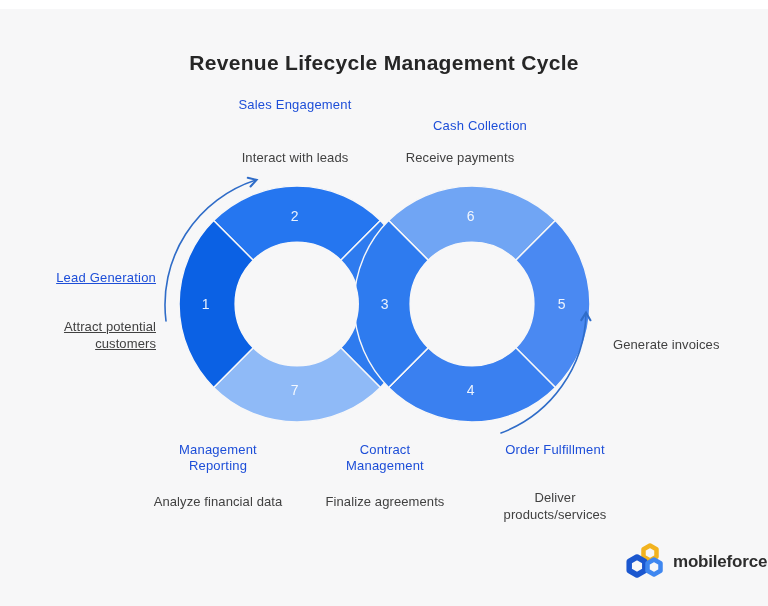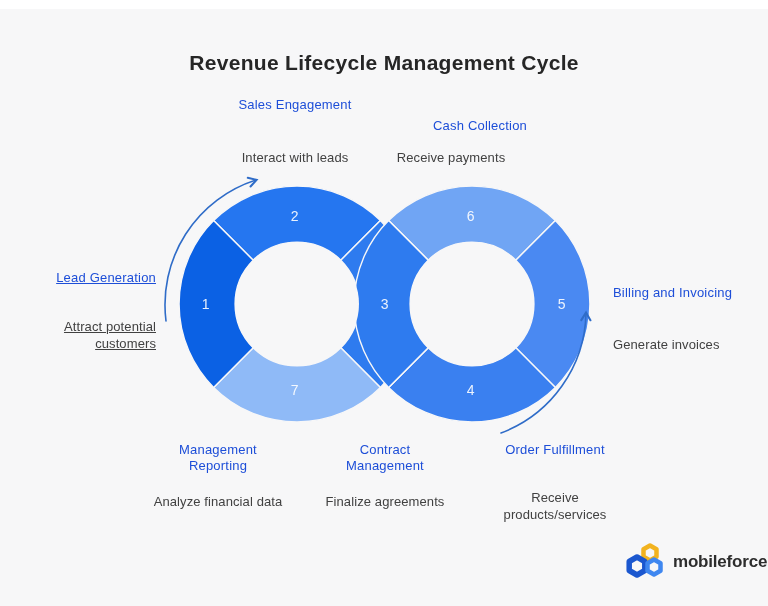--- a/index.html
+++ b/index.html
@@ -75,36 +75,35 @@
   <div class="num" style="left:385px;top:295px">3</div>
   <div class="num" style="left:471px;top:381px">4</div>
   <div class="num" style="left:562px;top:295px">5</div>
   <div class="num" style="left:471px;top:207px">6</div>
   <div class="num" style="left:295px;top:381px">7</div>
 
   <div class="stage-title ta-c" style="left:235px;top:88px;width:120px">Sales Engagement</div>
   <div class="stage-desc ta-c" style="left:195px;top:140px;width:200px">Interact with leads</div>
 
   <div class="stage-title ta-c" style="left:380px;top:109px;width:200px">Cash Collection</div>
-  <div class="stage-desc ta-c" style="left:351px;top:140px;width:200px">Receive payments</div>
+  <div class="stage-desc ta-c" style="left:360px;top:140px;width:200px">Receive payments</div>
 
   <div class="stage-title ta-r" style="left:40px;top:261px;width:116px">Lead Generation</div>
   <div class="stage-desc ta-r" style="left:36px;top:309px;width:120px">Attract potential customers</div>
 
-  <div class="stage-title ta-l" style="left:613px;top:276px;width:125px">Billing and Invoicing</div>
   <div class="stage-desc ta-l" style="left:613px;top:327px;width:150px">Generate invoices</div>
 
   <div class="stage-title ta-c" style="left:158px;top:433px;width:120px">Management Reporting</div>
   <div class="stage-desc ta-c" style="left:118px;top:484px;width:200px">Analyze financial data</div>
 
   <div class="stage-title ta-c" style="left:320px;top:433px;width:130px">Contract Management</div>
   <div class="stage-desc ta-c" style="left:305px;top:484px;width:160px">Finalize agreements</div>
 
   <div class="stage-title ta-c" style="left:500px;top:433px;width:110px">Order Fulfillment</div>
-  <div class="stage-desc ta-c" style="left:497px;top:480px;width:116px">Receive products/services</div>
+  <div class="stage-desc ta-c" style="left:497px;top:480px;width:116px">Deliver products/services</div>
 
   <div class="logo">
     <svg width="44" height="40" viewBox="0 0 44 40">
       <path class="hex" stroke-width="4.5" d="M26,3.5 L32.5,7.25 L32.5,14.75 L26,18.5 L19.5,14.75 L19.5,7.25 Z" stroke="#f2b31f"></path>
       <path class="hex" stroke-width="5.5" d="M13,15 L20.8,19.5 L20.8,28.5 L13,33 L5.2,28.5 L5.2,19.5 Z" stroke="#1b57cf"></path>
       <path class="hex" stroke-width="4.5" d="M30,17.5 L36.5,21.25 L36.5,28.75 L30,32.5 L23.5,28.75 L23.5,21.25 Z" stroke="#3f87f0"></path>
     </svg>
     <span class="logo-text">mobileforce</span>
   </div>
 

